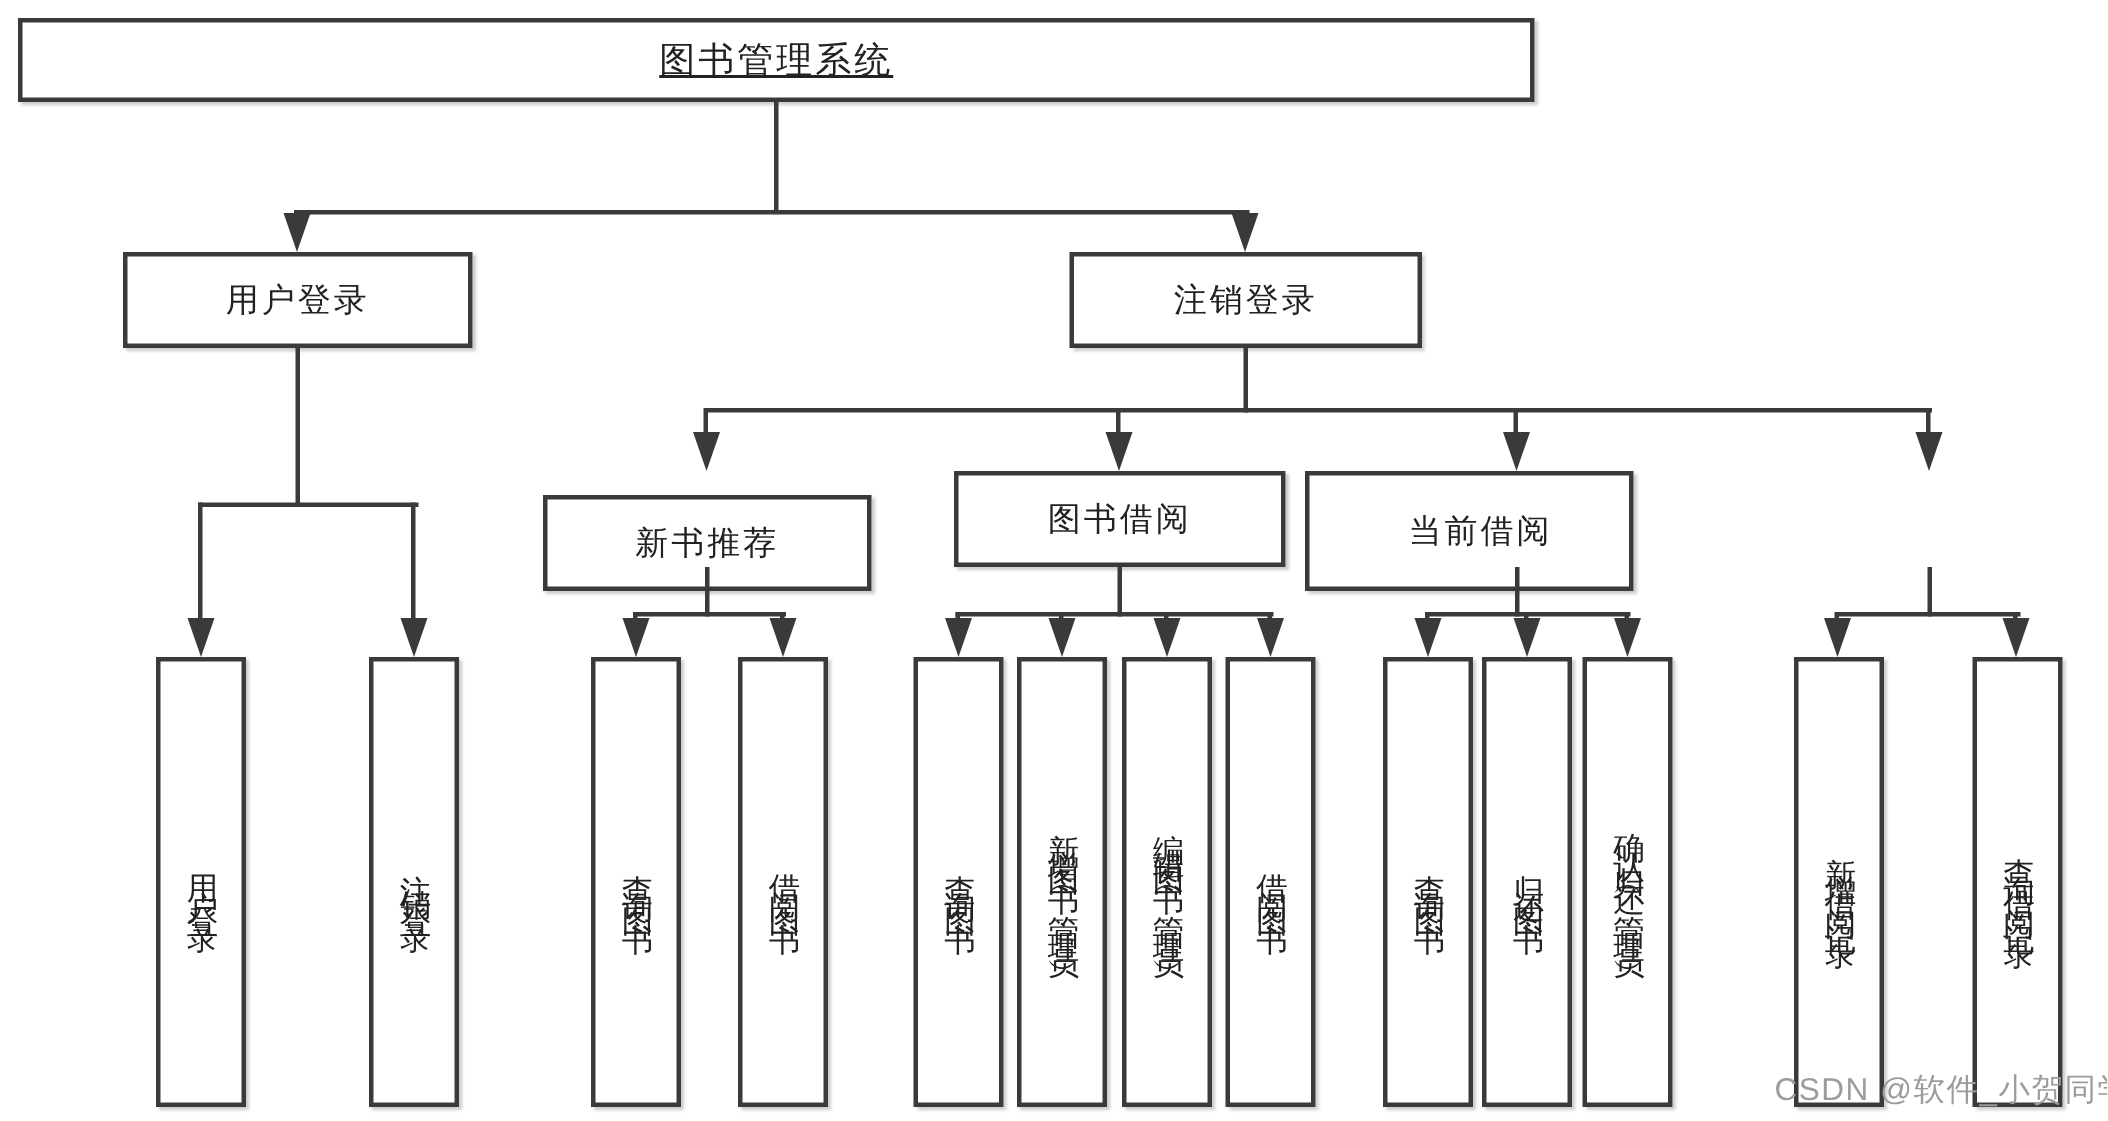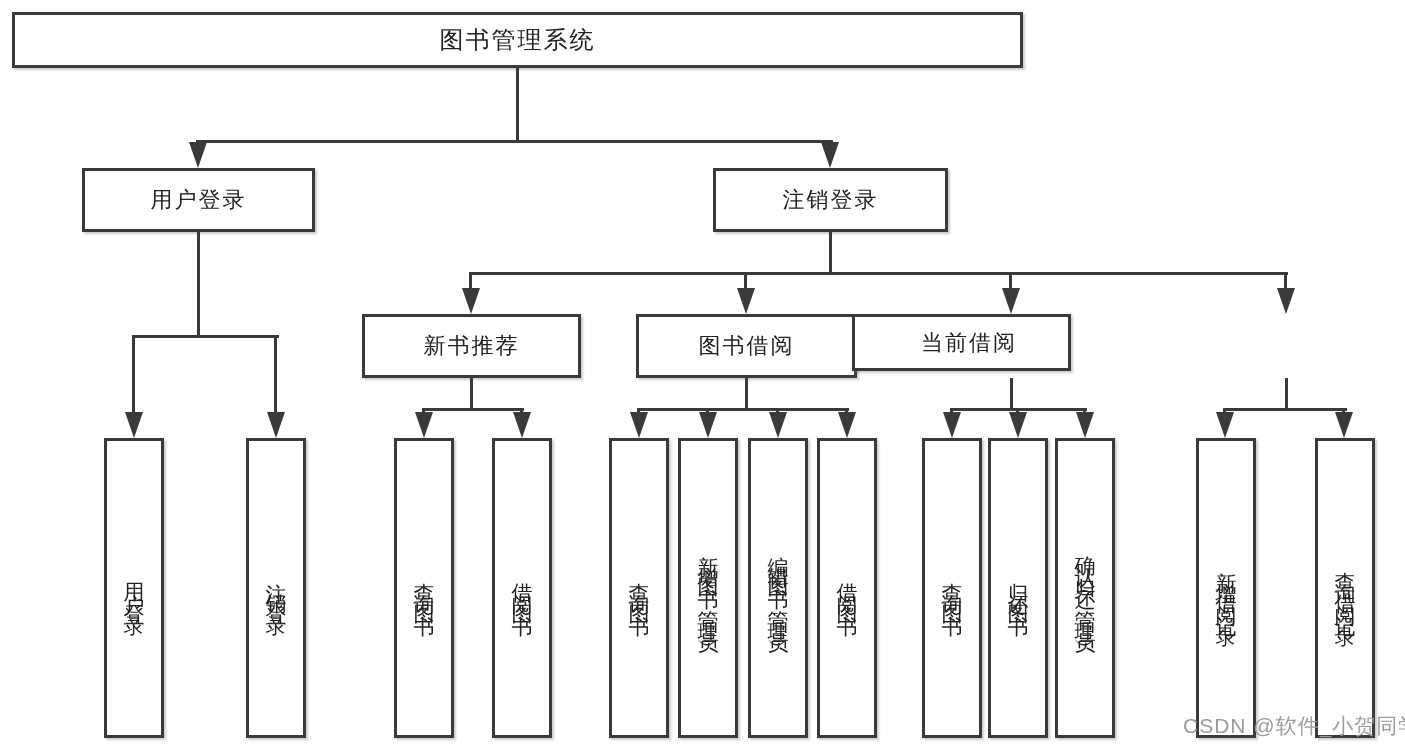--- a/index.html
+++ b/index.html
@@ -37,26 +37,26 @@
     box-shadow:2px 2px 2px rgba(110,110,110,.35);
     writing-mode:vertical-rl;
     text-orientation:mixed;
     text-align:center;
     line-height:54px;
     font-size:21px;
     letter-spacing:11px;
     width:60px;height:300px;top:438px;
   }
   
-  #n-root          {left:12px;  top:12px;  width:1011px; height:56px;}
+  #n-root          {left:12px;  top:12px;  width:1011px; height:56px;text-decoration:underline;}
   #n-user-login    {left:82px;  top:168px; width:233px;  height:64px;}
   #n-book-mgmt     {left:713px; top:168px; width:235px;  height:64px;}
-  #n-new-book      {left:362px; top:314px; width:219px;  height:64px;}
+  #n-new-book      {left:362px; top:330px; width:219px;  height:64px;}
   #n-book-borrow   {left:636px; top:314px; width:221px;  height:64px;}
-  #n-current-borrow{left:852px; top:314px; width:219px;  height:57px;padding-left:15px;}
+  #n-current-borrow{left:870px; top:314px; width:219px;  height:80px;padding-left:15px;}
   #n-borrow-record {left:1177px;top:314px; width:219px;  height:64px;}
   #v1 {left:104px;} #v2 {left:246px;}
   #v3 {left:394px;} #v4 {left:492px;}
   #v5 {left:609px;} #v6 {left:678px;} #v7 {left:748px;} #v8 {left:817px;}
   #v9 {left:922px;} #v10{left:988px;} #v11{left:1055px;}
   #v12{left:1196px;}#v13{left:1315px;}
   
   .cline{position:absolute;background:var(--line);}
   .ahead{position:absolute;width:0;height:0;
          border-left:9px solid transparent;

